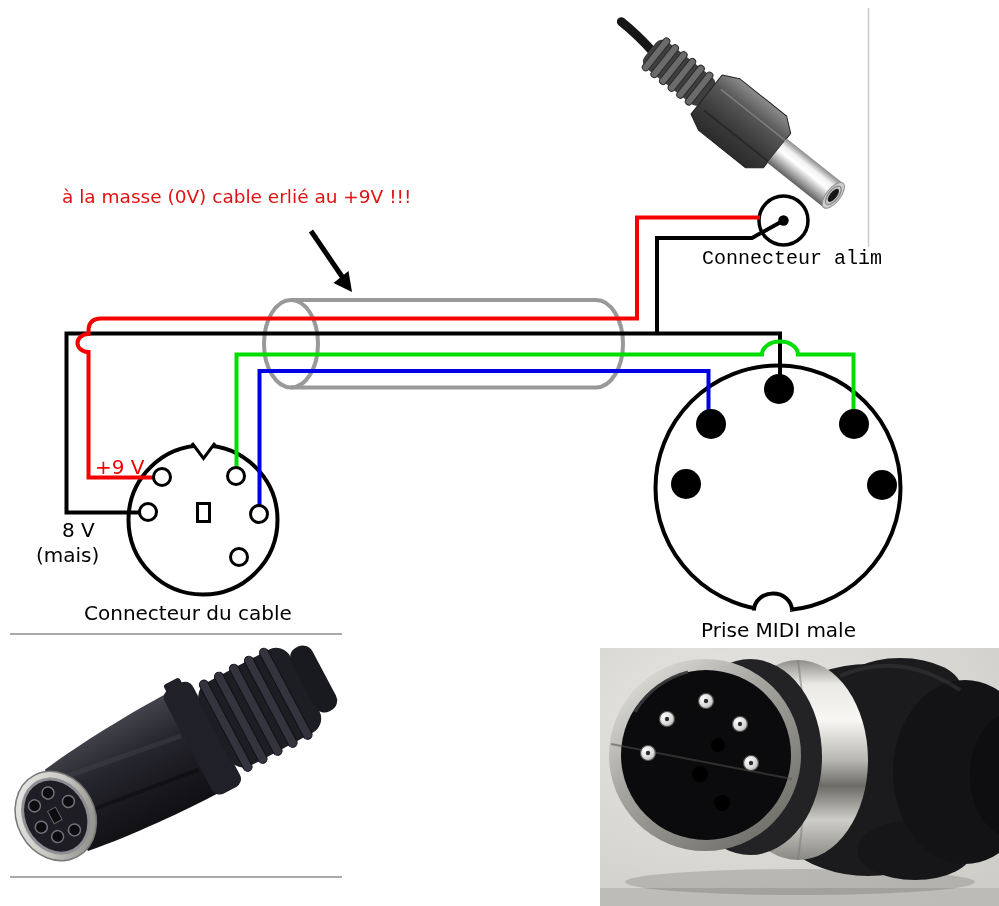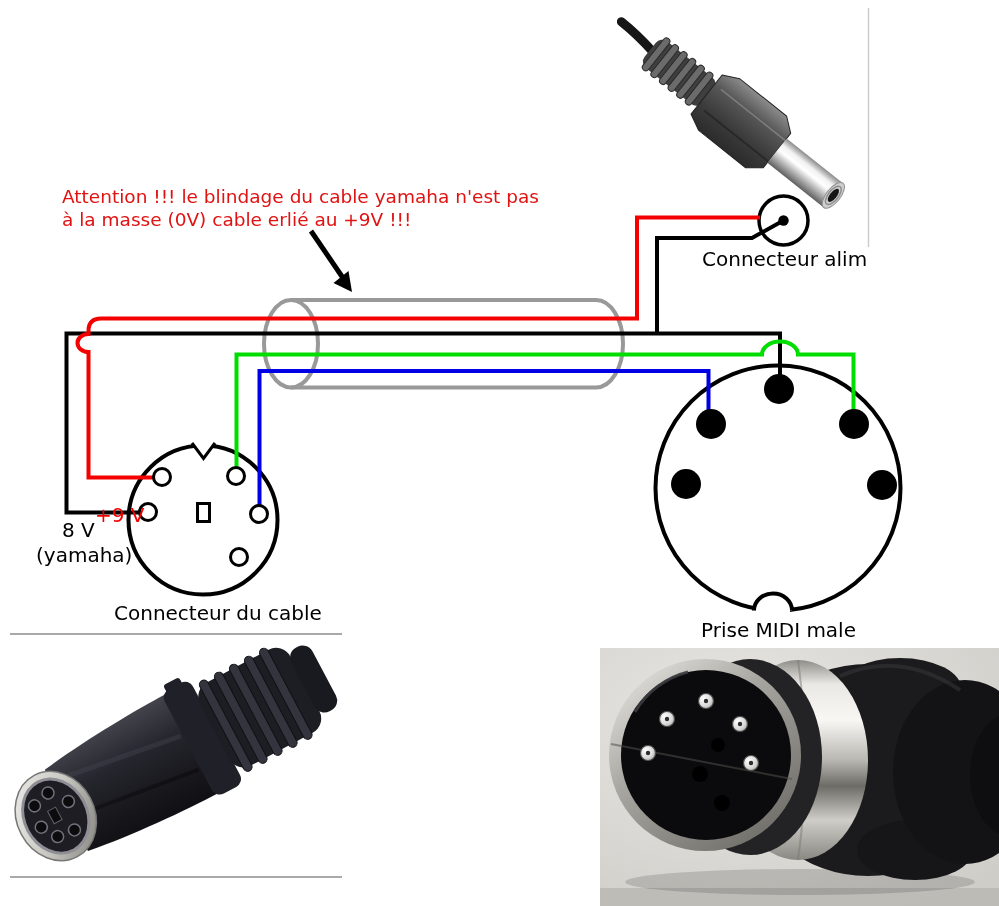--- a/index.html
+++ b/index.html
@@ -207,28 +207,27 @@
         <circle cx="740" cy="724" r="2.2" fill="#2e2e2e"></circle>
         <circle cx="648" cy="753" r="7.5" fill="url(#gPin)" stroke="#504e4a" stroke-width="1.2"></circle>
         <circle cx="648" cy="753" r="2.2" fill="#2e2e2e"></circle>
         <circle cx="751" cy="763" r="7.5" fill="url(#gPin)" stroke="#504e4a" stroke-width="1.2"></circle>
         <circle cx="751" cy="763" r="2.2" fill="#2e2e2e"></circle>
       </g>
     </g>
   </svg>
 
   <div class="lbl warning" style="left:62px;top:185px;">
-    <div>Attention !!! le blindage du cable yamaha n'est pas</div>
     <div>à la masse (0V) cable erlié au +9V !!!</div>
   </div>
 
-  <div class="lbl red-label" style="left:95px;top:455px;margin-top:48px;">+9 V</div>
+  <div class="lbl red-label" style="left:95px;top:455px;">+9 V</div>
 
   <div class="lbl" style="left:62px;top:518px;">8 V</div>
 
-  <div class="lbl" style="left:36px;top:543px;">(yamaha)</div>
-
-  <div class="lbl" style="left:114px;top:601px;">Connecteur du cable</div>
-
-  <div class="lbl" style="left:702px;top:247px;">Connecteur alim</div>
+  <div class="lbl" style="left:36px;top:543px;">(mais)</div>
+
+  <div class="lbl" style="left:84px;top:601px;">Connecteur du cable</div>
+
+  <div class="lbl" style="left:702px;top:247px;font-family:Liberation Mono, monospace;">Connecteur alim</div>
 
   <div class="lbl" style="left:701px;top:618px;">Prise MIDI male</div>
 </div>
 
 </body></html>

